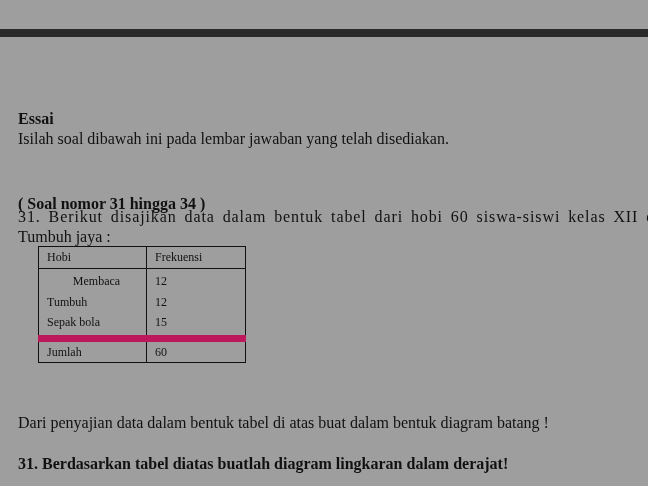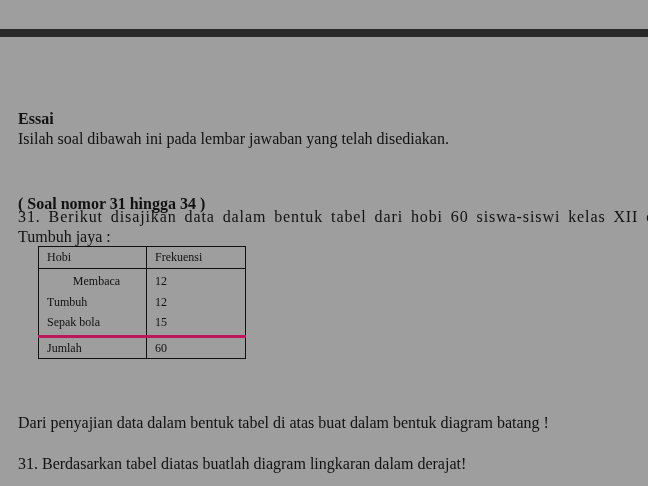--- a/index.html
+++ b/index.html
@@ -30,26 +30,26 @@
     table.data td {
       border-left: 1px solid #111;
       border-right: 1px solid #111;
       padding: 0 0 0 8px;
       line-height: 20.5px;
       vertical-align: top;
     }
     table.data td.c1 { width: 99px; }
     table.data td.c2 { width: 90px; }
     table.data tr.head td { border-top: 1px solid #111; border-bottom: 1px solid #111; height: 21px; }
-    table.data tr.foot td { border-top: 3px solid #be185d; border-bottom: 1px solid #111; height: 20px; }
+    table.data tr.foot td { border-top: 7px solid #be185d; border-bottom: 1px solid #111; height: 20px; }
     table.data tr.first td { padding-top: 2px; }
     table.data tr.last td { padding-bottom: 2px; }
     .indent { padding-left: 4px; text-align: center; }
     .q2 { top: 414px; font-size: 16px; text-align: center; }
-    .q3 { top: 455px; font-size: 16px; }
+    .q3 { top: 455px; font-size: 16px; font-weight: bold; }
   </style>
 </head>
 <body>
 
 <div class="page">
   <div class="topbar"></div>
 
   <div class="txt title">Essai</div>
   <div class="txt instr">Isilah soal dibawah ini pada lembar jawaban yang telah disediakan.</div>
   <div class="txt range">( Soal nomor 31 hingga 34 )</div>

